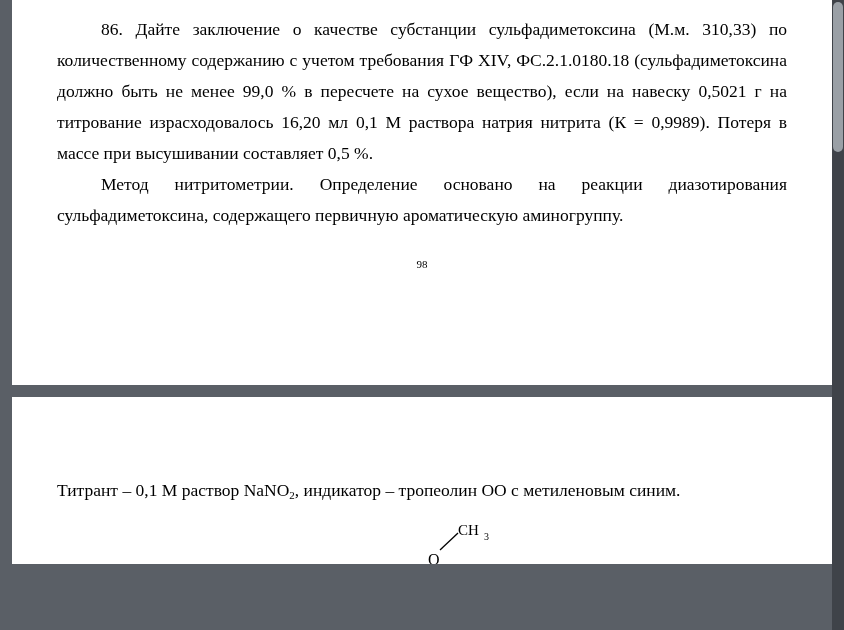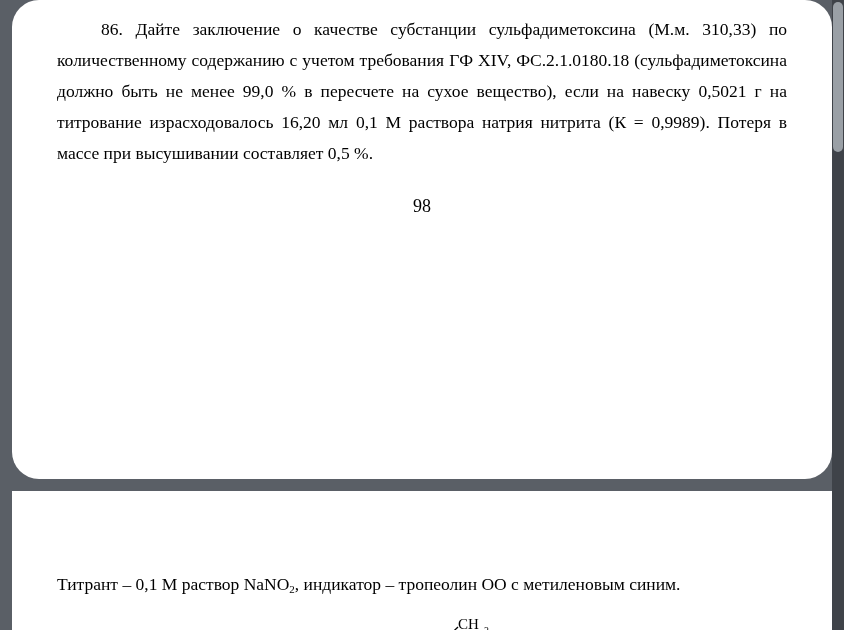--- a/index.html
+++ b/index.html
@@ -22,23 +22,22 @@
     padding-left: 12px;
     padding-right: 12px;
   }
   .page {
     background: #ffffff;
     width: 820px;
     box-sizing: border-box;
     position: relative;
   }
   .page-one {
-    height: 479px;
+    height: 385px;
     padding: 14px 45px 0 45px;
-    border-radius: 27px;
   }
   .page-gap {
     height: 12px;
   }
   .page-two {
     height: 167px;
     padding: 78px 45px 0 45px;
     overflow: hidden;
   }
   .para {
@@ -47,21 +46,21 @@
     color: #000;
     text-align: justify;
     text-justify: inter-word;
     margin: 0;
   }
   .para.indent {
     text-indent: 44px;
   }
   .page-number {
     text-align: center;
-    font-size: 18px;
+    font-size: 11px;
     color: #000;
     margin-top: 27px;
   }
   .titrant-para {
     font-size: 17.5px;
     line-height: 31px;
     color: #000;
     text-align: justify;
     margin: 0;
   }
@@ -100,20 +99,21 @@
     border-radius: 5px;
   }
 </style>
 </head>
 <body>
 
 <div class="viewer">
 
   <div class="page page-one">
     <p class="para indent">86. Дайте заключение о качестве субстанции сульфадиметоксина (М.м. 310,33) по количественному содержанию с учетом требования ГФ XIV, ФС.2.1.0180.18 (сульфадиметоксина должно быть не менее 99,0 % в пересчете на сухое вещество), если на навеску 0,5021 г на титрование израсходовалось 16,20 мл 0,1 М раствора натрия нитрита (К = 0,9989). Потеря в массе при высушивании составляет 0,5 %.</p>
+    <p class="para indent">Метод нитритометрии. Определение основано на реакции диазотирования сульфадиметоксина, содержащего первичную ароматическую аминогруппу.</p>
     <div class="page-number">98</div>
   </div>
 
   <div class="page-gap"></div>
 
   <div class="page page-two">
     <p class="titrant-para"><span>Титрант – 0,1 М раствор NaNO</span><sub>2</sub><span>, индикатор – тропеолин ОО с метиленовым синим.</span></p>
 
     <div class="struct-wrap">
       <svg class="struct" width="320" height="120" viewBox="0 0 320 120">

